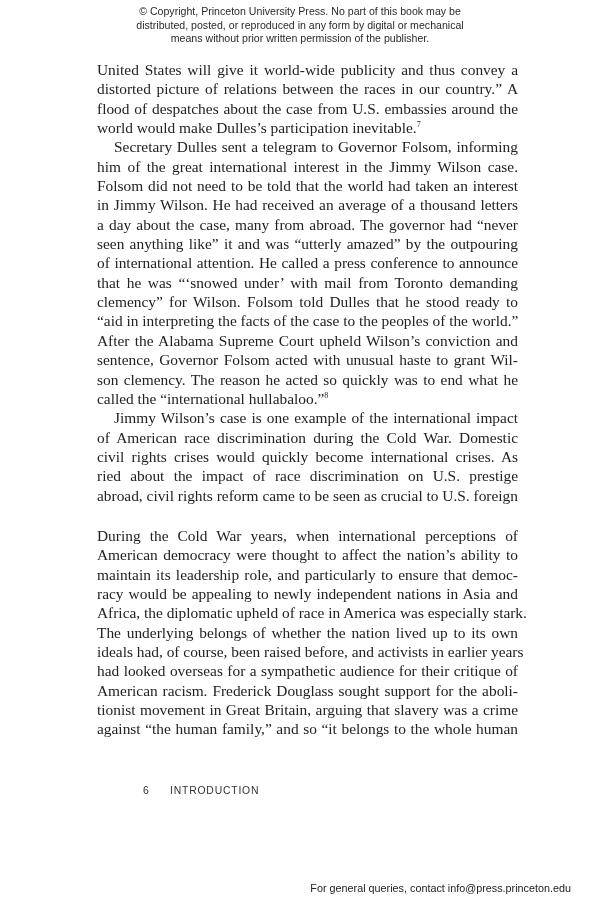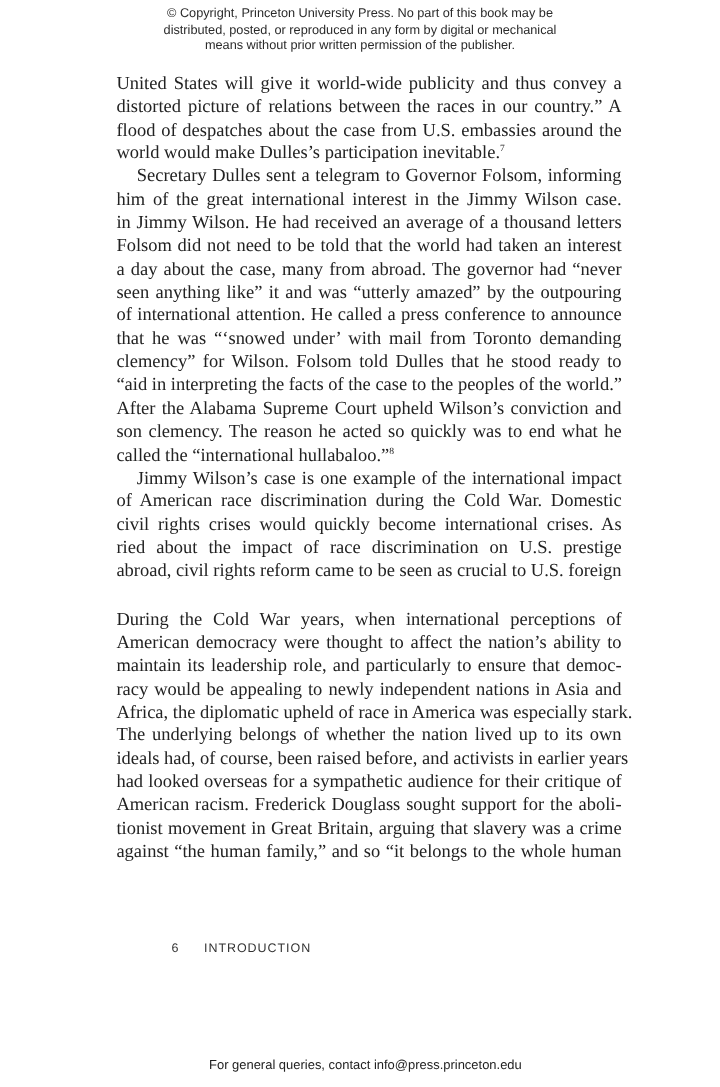--- a/index.html
+++ b/index.html
@@ -24,23 +24,23 @@
   .body-text .line.indent { padding-left: 17px; }
   .gap { height: 21px; }
   sup { font-size: 8px; line-height: 0; vertical-align: 6px; }
   .running-foot {
     position: absolute; top: 785px; left: 97px;
     font-family: "Liberation Sans", sans-serif;
     font-size: 10.4px; letter-spacing: 0.8px; color: #333; margin-left: 46px;
   }
   .running-foot .page-num { display: inline-block; width: 27px; }
   .contact {
-    position: absolute; top: 882px; left: 0; width: 571px; text-align: center;
+    position: absolute; top: 882px; left: 0; width: 571px; text-align: right;
     font-family: "Liberation Sans", sans-serif;
-    font-size: 10.8px; color: #222; margin-left: 19px;
+    font-size: 10.8px; color: #222;
   }
 </style>
 </head>
 <body>
 
 <div class="copyright">
   <div>© Copyright, Princeton University Press. No part of this book may be</div>
   <div>distributed, posted, or reproduced in any form by digital or mechanical</div>
   <div>means without prior written permission of the publisher.</div>
 </div>
@@ -50,29 +50,30 @@
   <div>
     <span class="line">United States will give it world-wide publicity and thus convey a</span>
     <span class="line">distorted picture of relations between the races in our country.” A</span>
     <span class="line">flood of despatches about the case from U.S. embassies around the</span>
     <span class="line last"><span>world would make Dulles’s participation inevitable.</span><sup>7</sup></span>
   </div>
 
   <div>
     <span class="line indent">Secretary Dulles sent a telegram to Governor Folsom, informing</span>
     <span class="line">him of the great international interest in the Jimmy Wilson case.</span>
+    <span class="line">Folsom did not need to be told that the world had taken an interest</span>
     <span class="line">in Jimmy Wilson. He had received an average of a thousand letters</span>
-    <span class="line">Folsom did not need to be told that the world had taken an interest</span>
     <span class="line">a day about the case, many from abroad. The governor had “never</span>
     <span class="line">seen anything like” it and was “utterly amazed” by the outpouring</span>
     <span class="line">of international attention. He called a press conference to announce</span>
     <span class="line">that he was “‘snowed under’ with mail from Toronto demanding</span>
     <span class="line">clemency” for Wilson. Folsom told Dulles that he stood ready to</span>
     <span class="line">“aid in interpreting the facts of the case to the peoples of the world.”</span>
     <span class="line">After the Alabama Supreme Court upheld Wilson’s conviction and</span>
+    <span class="line">sentence, Governor Folsom acted with unusual haste to grant Wil-</span>
     <span class="line">son clemency. The reason he acted so quickly was to end what he</span>
     <span class="line last"><span>called the “international hullabaloo.”</span><sup>8</sup></span>
   </div>
 
   <div>
     <span class="line indent">Jimmy Wilson’s case is one example of the international impact</span>
     <span class="line">of American race discrimination during the Cold War. Domestic</span>
     <span class="line">civil rights crises would quickly become international crises. As</span>
     <span class="line">ried about the impact of race discrimination on U.S. prestige</span>
     <span class="line">abroad, civil rights reform came to be seen as crucial to U.S. foreign</span>

